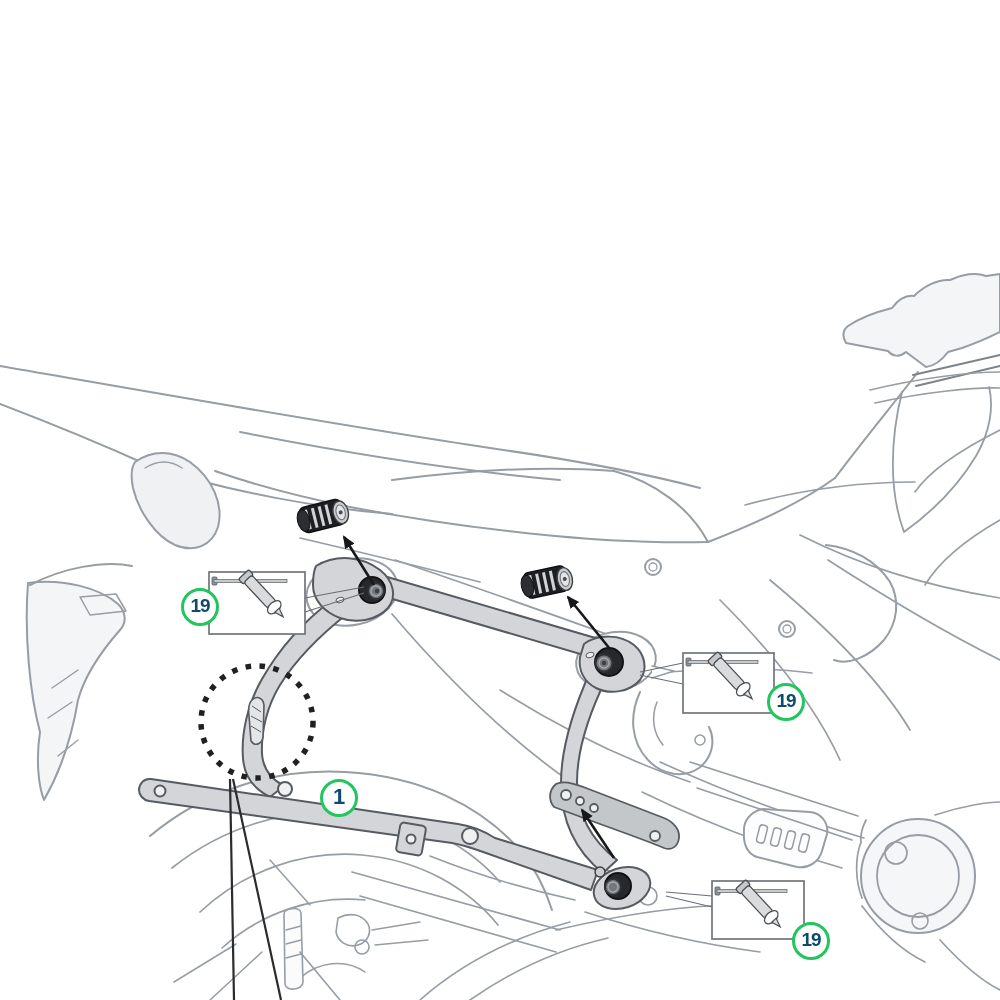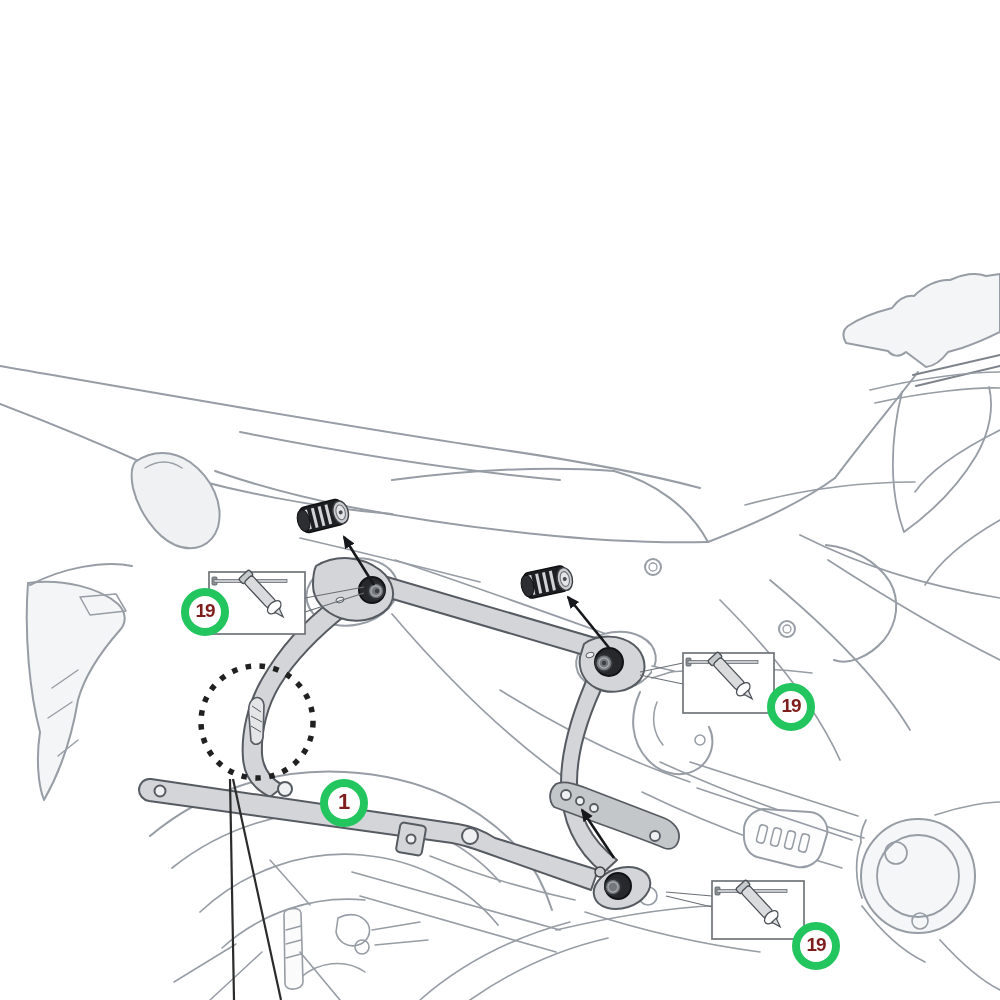--- a/index.html
+++ b/index.html
@@ -7,26 +7,26 @@
     position:relative;
     width:1000px;height:1000px;
     background:#ffffff;
     overflow:hidden;
     font-family:"Liberation Sans", sans-serif;
   }
   .stage svg{position:absolute;left:0;top:0;}
   .callout{
     position:absolute;
     width:32px;height:32px;
-    border:8px solid #22c55e;
+    border:3px solid #22c55e;
     border-radius:50%;
     background:#ffffff;
     display:flex;align-items:center;justify-content:center;
     font-weight:bold;
-    color:#7f1d1d;
+    color:#0c4a6e;
     letter-spacing:-1px;
     box-sizing:content-box;
     z-index:5;
   }
   .callout span{transform:translateY(-1px);}
   .co-19{font-size:19px;}
   .co-1{font-size:22px;letter-spacing:0;}
 </style>
 </head>
 <body>

